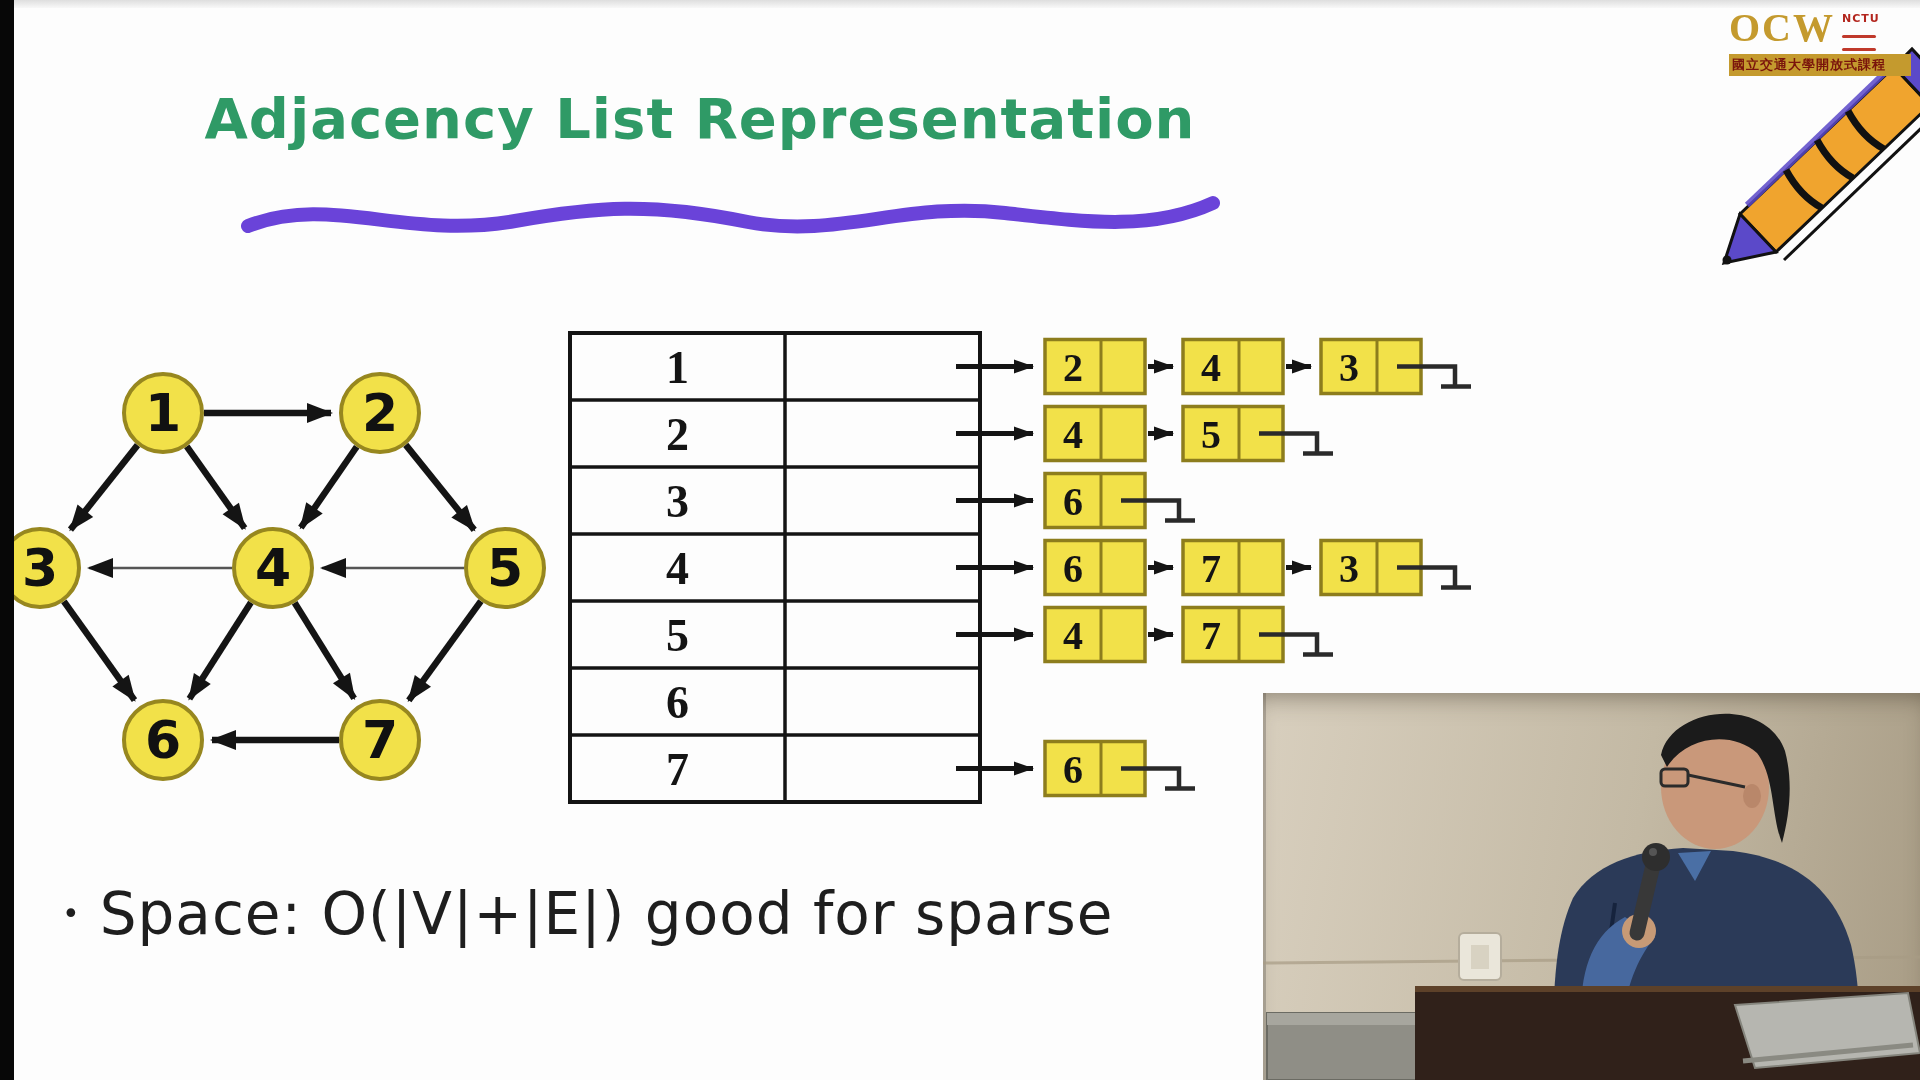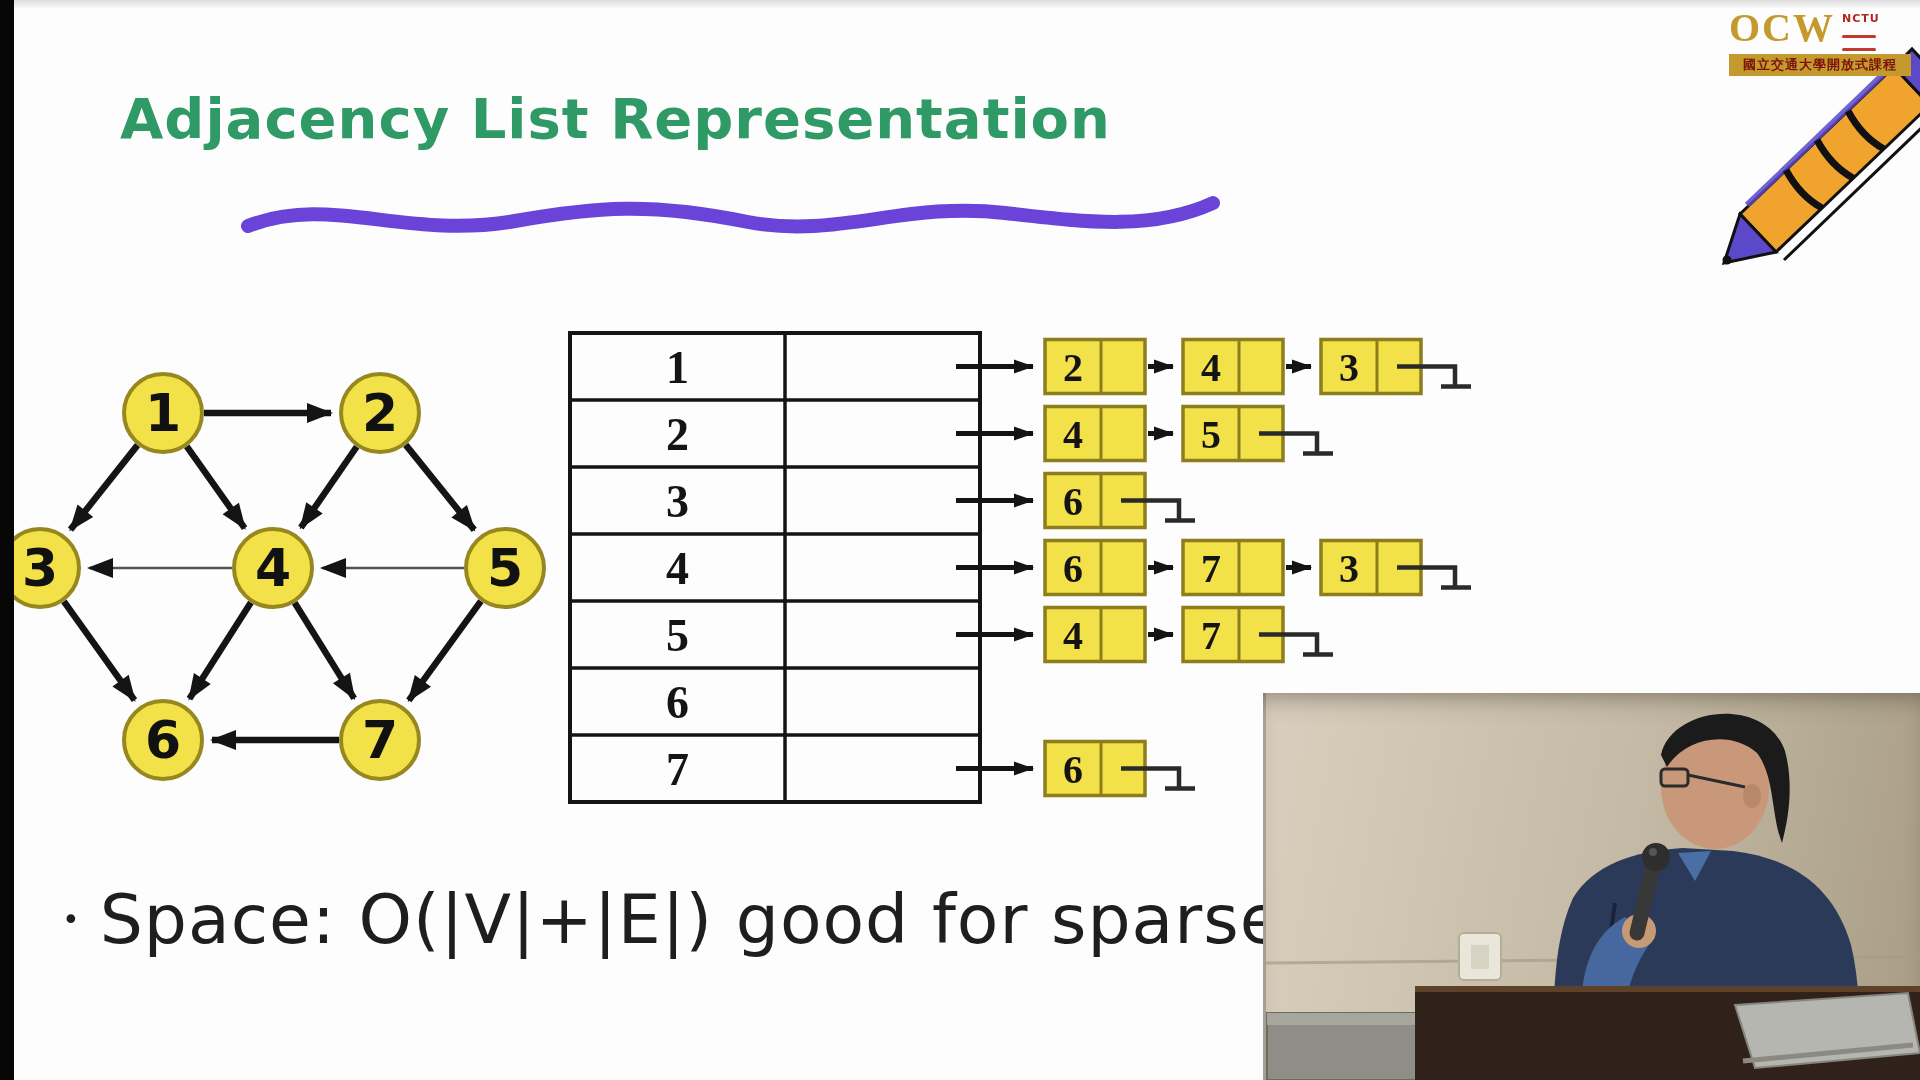--- a/index.html
+++ b/index.html
@@ -1,36 +1,36 @@
 <!DOCTYPE html>
 <html style="--title-green: #2f9a66; --underline-purple: #6a43d9; --node-fill: #f2e149; --node-border: #97871f; --edge-black: #141414; --logo-gold: #c49a2e;"><head>
 <meta charset="utf-8">
 <style>
   html,body{margin:0;padding:0;background:#000;}
   .stage{position:relative;width:1920px;height:1080px;background:#fdfdfd;overflow:hidden;
          font-family:"DejaVu Sans",sans-serif;}
   .top-strip{position:absolute;left:0;top:0;width:1920px;height:8px;
              background:linear-gradient(#dedede,#f8f8f8);}
   .left-bar{position:absolute;left:0;top:0;width:14px;height:1080px;background:#070707;}
-  .title{position:absolute;left:120px;top:86px;width:1160px;text-align:left;
+  .title{position:absolute;left:120px;top:86px;width:1160px;text-align:center;
          font-size:56px;font-weight:bold;color:var(--title-green,#2f9a66);letter-spacing:1px;}
   .overlay{position:absolute;left:0;top:0;width:1920px;height:1080px;}
   .bullet-line{position:absolute;left:62px;top:880px;display:flex;align-items:center;gap:20px;
                color:#1e1e1e;}
   .bullet-marker{font-size:30px;line-height:1;}
-  .bullet-text{font-size:68px;letter-spacing:1px;text-align:center;}
+  .bullet-text{font-size:58px;letter-spacing:1px;text-align:center;}
   .logo{position:absolute;left:1729px;top:8px;width:182px;}
   .logo-top{display:flex;align-items:flex-start;gap:7px;}
   .ocw{font-family:"Liberation Serif",serif;font-weight:bold;font-size:40px;line-height:40px;
        color:var(--logo-gold,#c49a2e);letter-spacing:2px;}
   .nctu-col{display:flex;flex-direction:column;gap:10px;padding-top:4px;justify-content:flex-end;}
   .nctu{font-size:11px;font-weight:bold;color:#b3261e;letter-spacing:1px;}
   .nctu-line{width:34px;height:3px;background:#c0392b;border-radius:2px;}
   .logo-band{margin-top:3px;background:var(--logo-gold,#c49a2e);color:#7a150c;
-             font-size:13px;font-weight:bold;text-align:center;padding:2px 3px;letter-spacing:1px;
+             font-size:13px;font-weight:bold;padding:2px 3px;letter-spacing:1px;
              white-space:nowrap;}
   .webcam{position:absolute;left:1263px;top:693px;width:657px;height:387px;
           background:linear-gradient(100deg,#d8cfbe,#c3b9a4 55%,#a89c85);
           box-shadow:inset 0 16px 26px -14px rgba(50,40,25,.5), inset 3px 0 0 rgba(0,0,0,.18);
           overflow:hidden;}
   .webcam svg{display:block;width:100%;height:100%;}
 </style>
 </head>
 <body>
 

